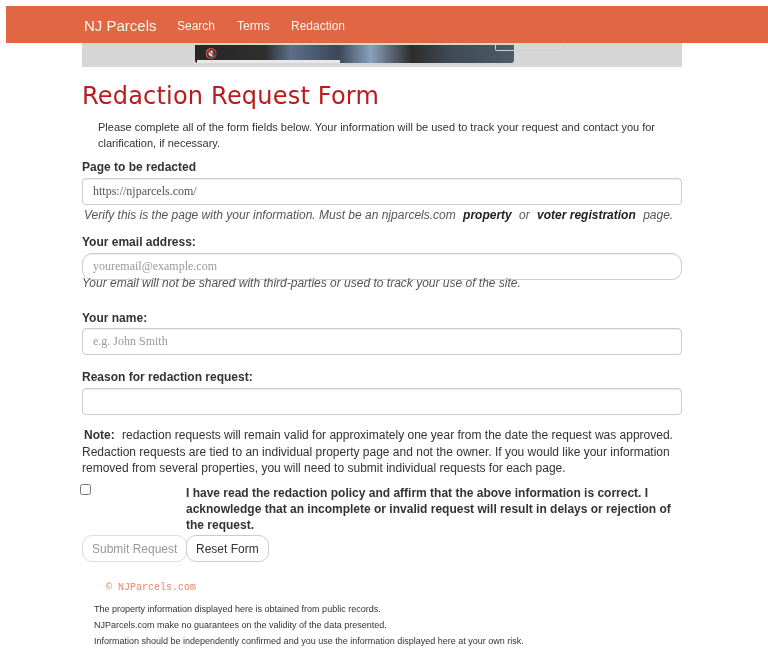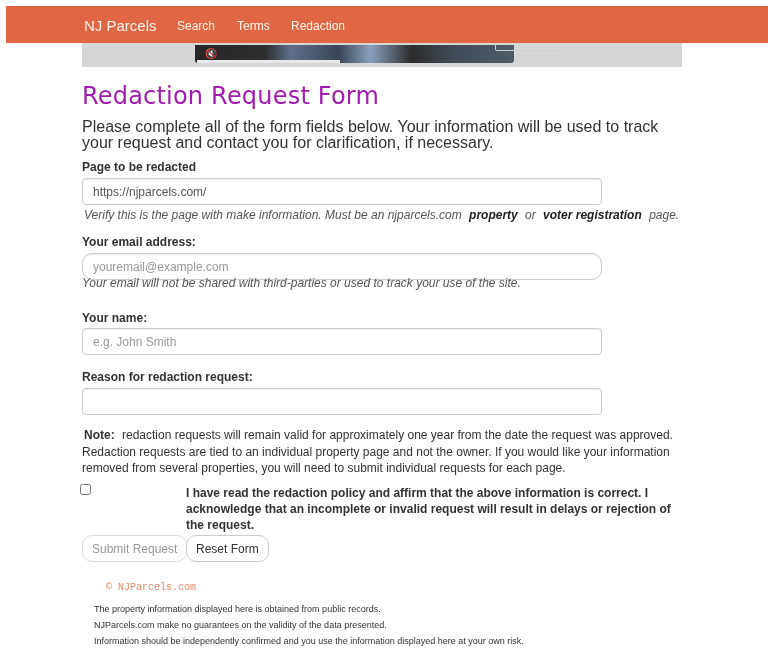--- a/index.html
+++ b/index.html
@@ -34,34 +34,34 @@
       border: 1px solid #cfcfcf; border-top: none; border-radius: 0 0 2px 2px;
       left: 298px; width: 70px;
     }
     .ad-video .progress {
       position: absolute; left: 0; bottom: -2px; width: 143px; height: 3px; background: #e8e8e8;
     }
 
     h1.title {
       position: absolute; left: 76px; top: 76px;
       font-family: "DejaVu Sans", sans-serif; font-weight: normal;
-      font-size: 24px; color: #a21caf; letter-spacing: 0.2px;
+      font-size: 24px; color: #b91c1c; letter-spacing: 0.2px;
     }
     .intro {
-      position: absolute; left: 76px; top: 113px; width: 600px;
-      font-size: 16px; line-height: 16px; color: #333;
+      position: absolute; left: 92px; top: 113px; width: 600px;
+      font-size: 11px; line-height: 16px; color: #333;
     }
 
     .label {
       position: absolute; left: 76px; font-size: 12px; font-weight: bold; color: #333;
     }
     .input {
-      position: absolute; left: 76px; width: 520px; height: 27px;
+      position: absolute; left: 76px; width: 600px; height: 27px;
       border: 1px solid #cccccc; border-radius: 4px; background: #fff;
-      font-family: Liberation Sans, sans-serif; font-size: 12px; color: #555;
+      font-family: Liberation Serif, serif; font-size: 12px; color: #555;
       padding: 0 10px; box-shadow: inset 0 1px 1px rgba(0,0,0,0.075);
     }
     .input::placeholder { color: #999999; }
     .help {
       position: absolute; left: 76px; font-size: 12px; font-style: italic; color: #555;
     }
     .help b { font-weight: bold; color: #222; }
 
     .note {
       position: absolute; left: 76px; top: 421px; width: 604px;
@@ -113,21 +113,21 @@
     <div class="ad-btn"></div>
     <div class="progress"></div>
   </div>
 </div>
 
 <h1 class="title">Redaction Request Form</h1>
 <p class="intro">Please complete all of the form fields below. Your information will be used to track your request and contact you for clarification, if necessary.</p>
 
 <label class="label" style="top:154px;">Page to be redacted</label>
 <input class="input" style="top: 172px;" type="text" value="https://njparcels.com/">
-<div class="help" style="top:202px;"><span>Verify this is the page with make information. Must be an njparcels.com </span><b>property</b><span> or </span><b>voter registration</b><span> page.</span></div>
+<div class="help" style="top:202px;"><span>Verify this is the page with your information. Must be an njparcels.com </span><b>property</b><span> or </span><b>voter registration</b><span> page.</span></div>
 
 <label class="label" style="top:229px;">Your email address:</label>
 <input class="input" style="top: 247px; border-radius: 10px;" type="email" placeholder="youremail@example.com">
 <div class="help" style="top:270px;">Your email will not be shared with third-parties or used to track your use of the site.</div>
 
 <label class="label" style="top:305px;">Your name:</label>
 <input class="input" style="top: 322px;" type="text" placeholder="e.g. John Smith">
 
 <label class="label" style="top:364px;">Reason for redaction request:</label>
 <input class="input" style="top: 382px;" type="text">

